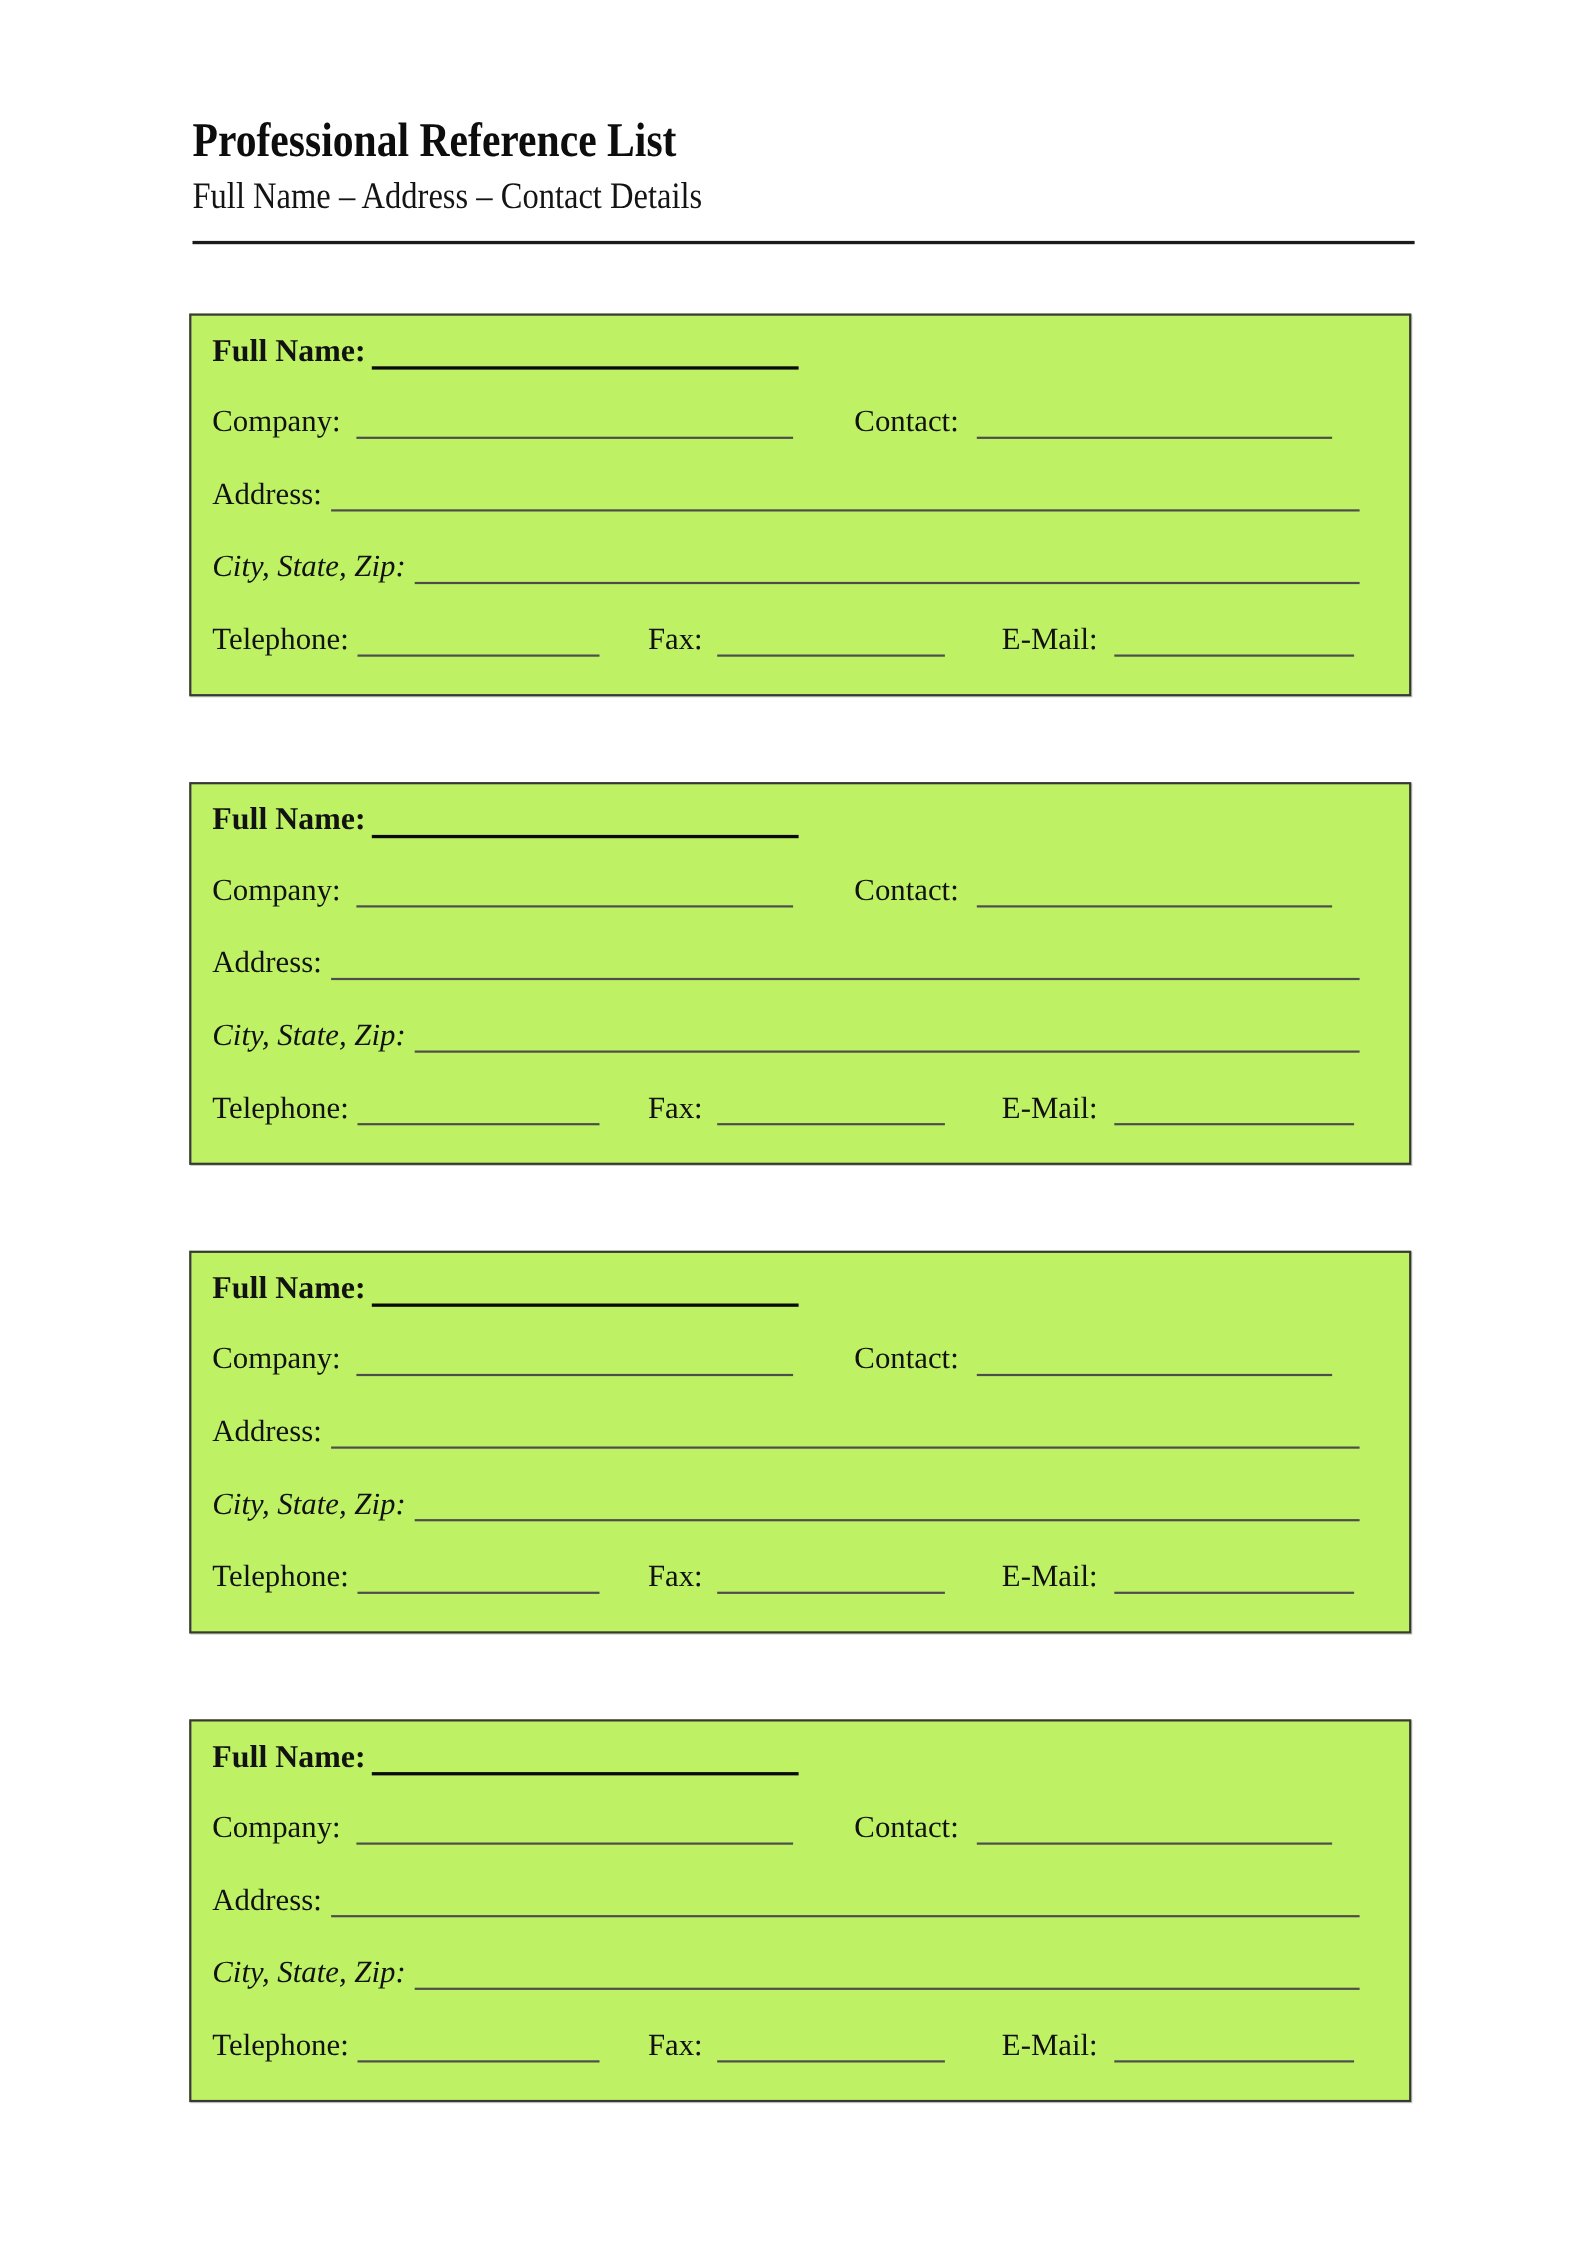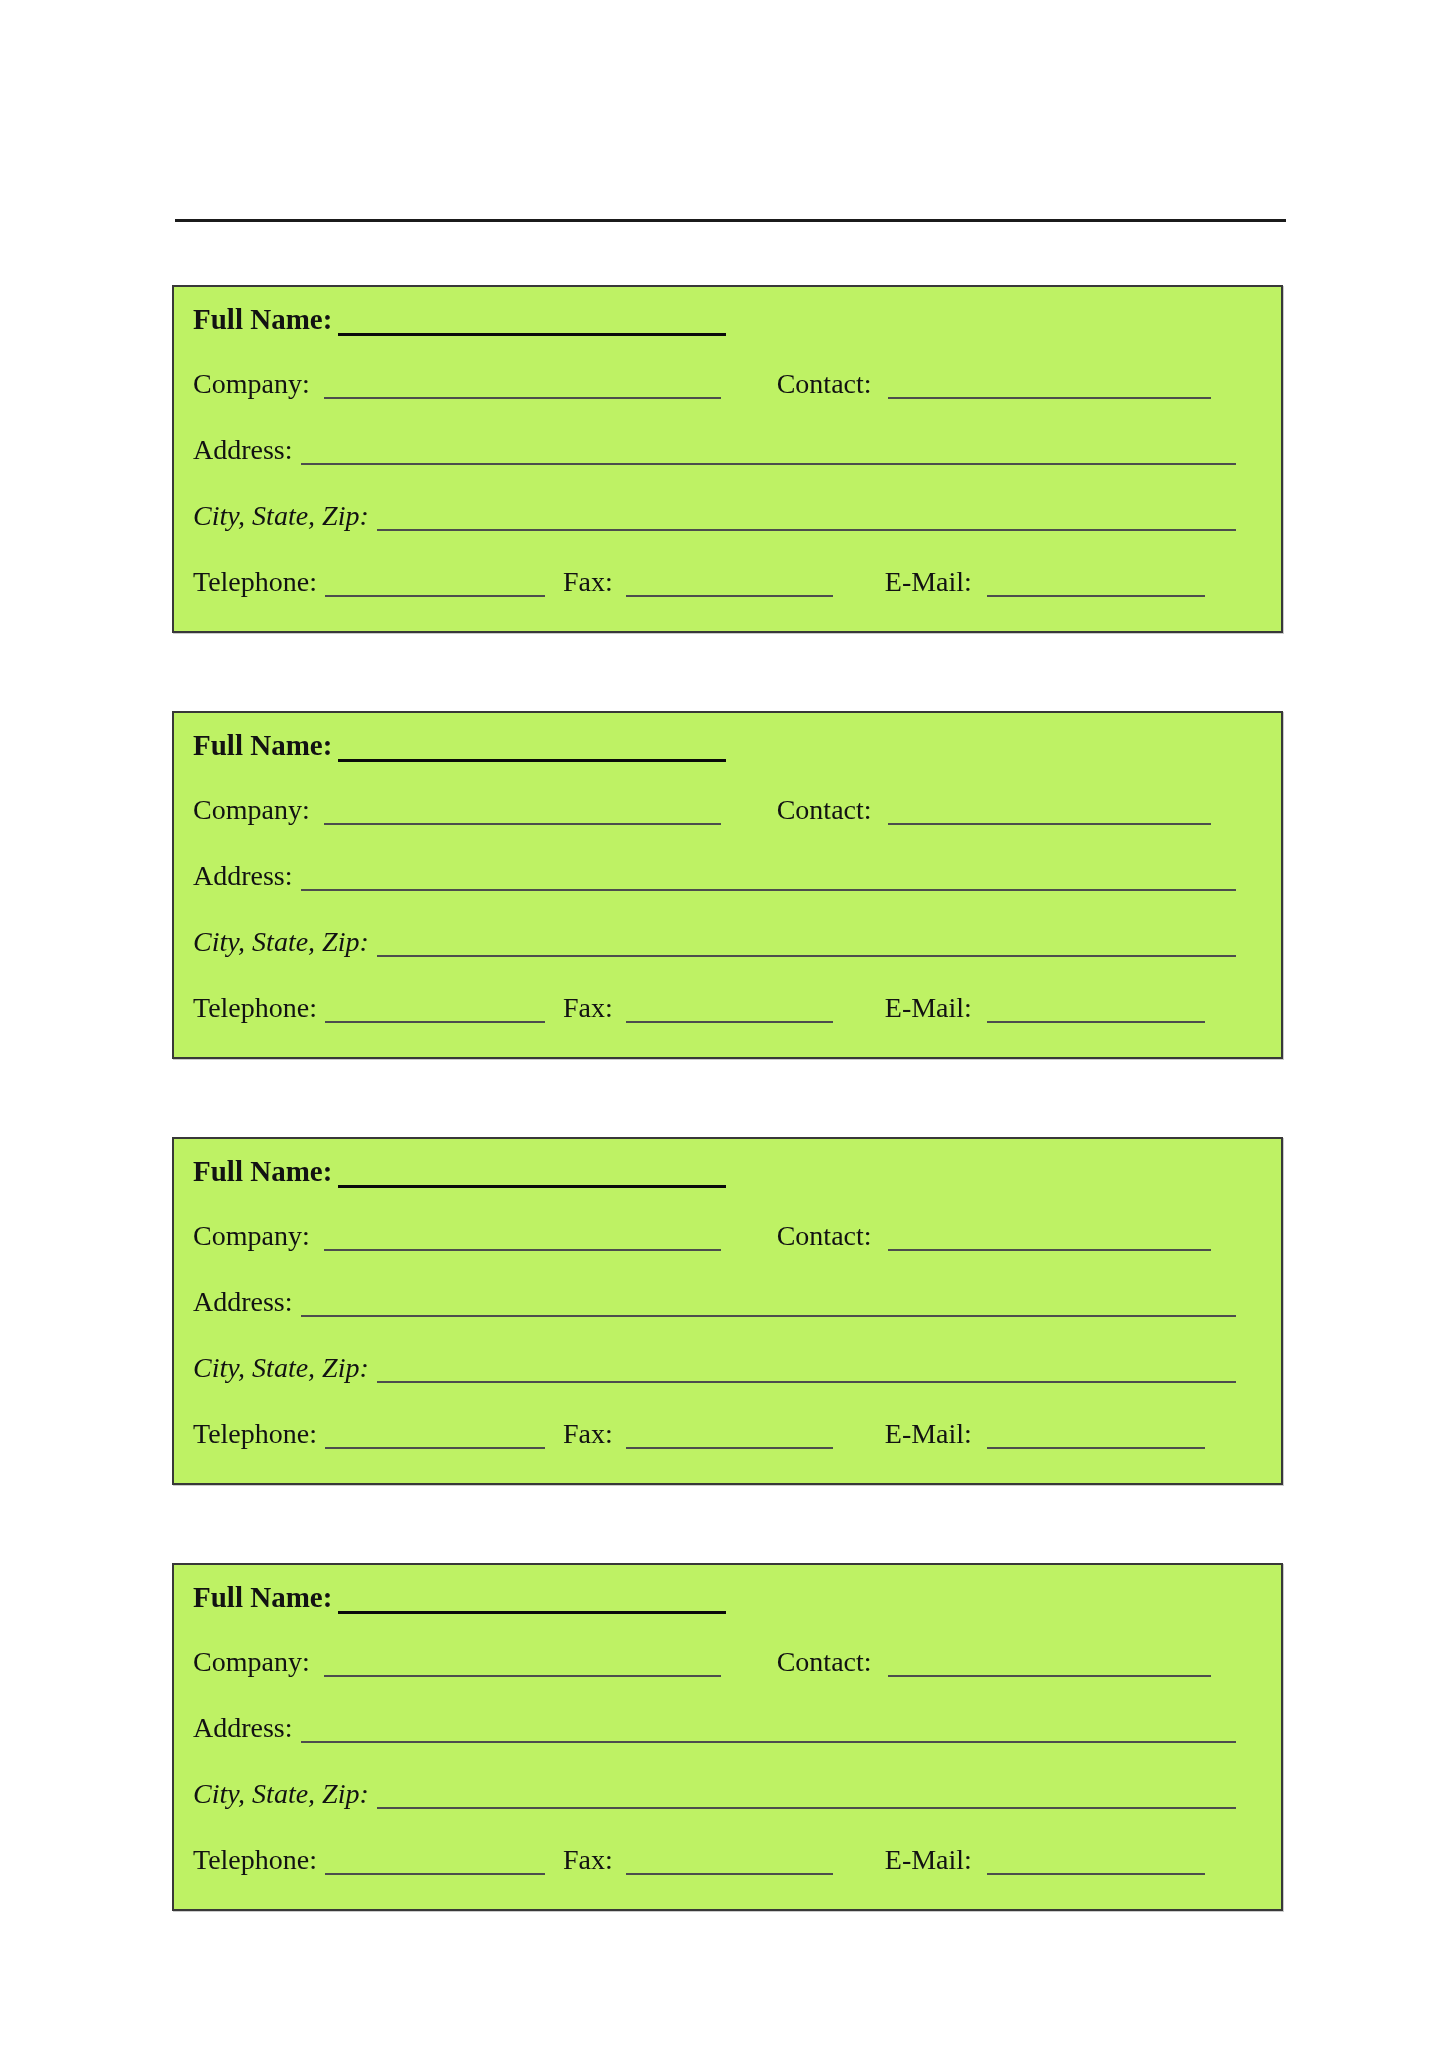--- a/index.html
+++ b/index.html
@@ -83,21 +83,21 @@
     height: 30px;
     border-bottom: 2px solid #4d4d4d;
     margin-bottom: -7px; 
   }
   .line-fullname { width: 388px; margin-left: 6px; border-bottom: 3px solid #0a0a0a; }
   .line-company  { width: 397px; margin-left: 14px; }
   .lbl-contact   { margin-left: 56px; }
   .line-contact  { width: 323px; margin-left: 16px; }
   .line-grow     { flex: 1 1 auto; margin-left: 8px; }
   .line-phone    { width: 220px; margin-left: 8px; }
-  .lbl-fax       { margin-left: 18px; }
+  .lbl-fax       { margin-left: 44px; }
   .line-fax      { width: 207px; margin-left: 13px; }
   .lbl-email     { margin-left: 52px; }
   .line-email    { width: 218px; margin-left: 15px; }
   .field-value   { display: inline-block; min-width: 1px; }
 
   
   .doc-footer {
     position: absolute;
     left: 0; top: 1972px;
     width: 1448px;
@@ -111,20 +111,24 @@
     transform: scaleX(0.85);
     transform-origin: center center;
     white-space: nowrap;
   }
 </style>
 </head>
 <body>
 
 <div class="page">
 
+  <div class="doc-header">
+    <div class="doc-title">Professional Reference List</div><br>
+    <div class="doc-subtitle">Full Name – Address – Contact Details</div>
+  </div>
   <div class="header-rule"></div>
 
   <div class="boxes">
   <div class="ref-box">
 
     <div class="row row-fullname">
       <span class="lbl lbl-bold">Full Name:</span>
       <span class="line line-fullname"><span class="field-value"></span></span>
     </div>
 

